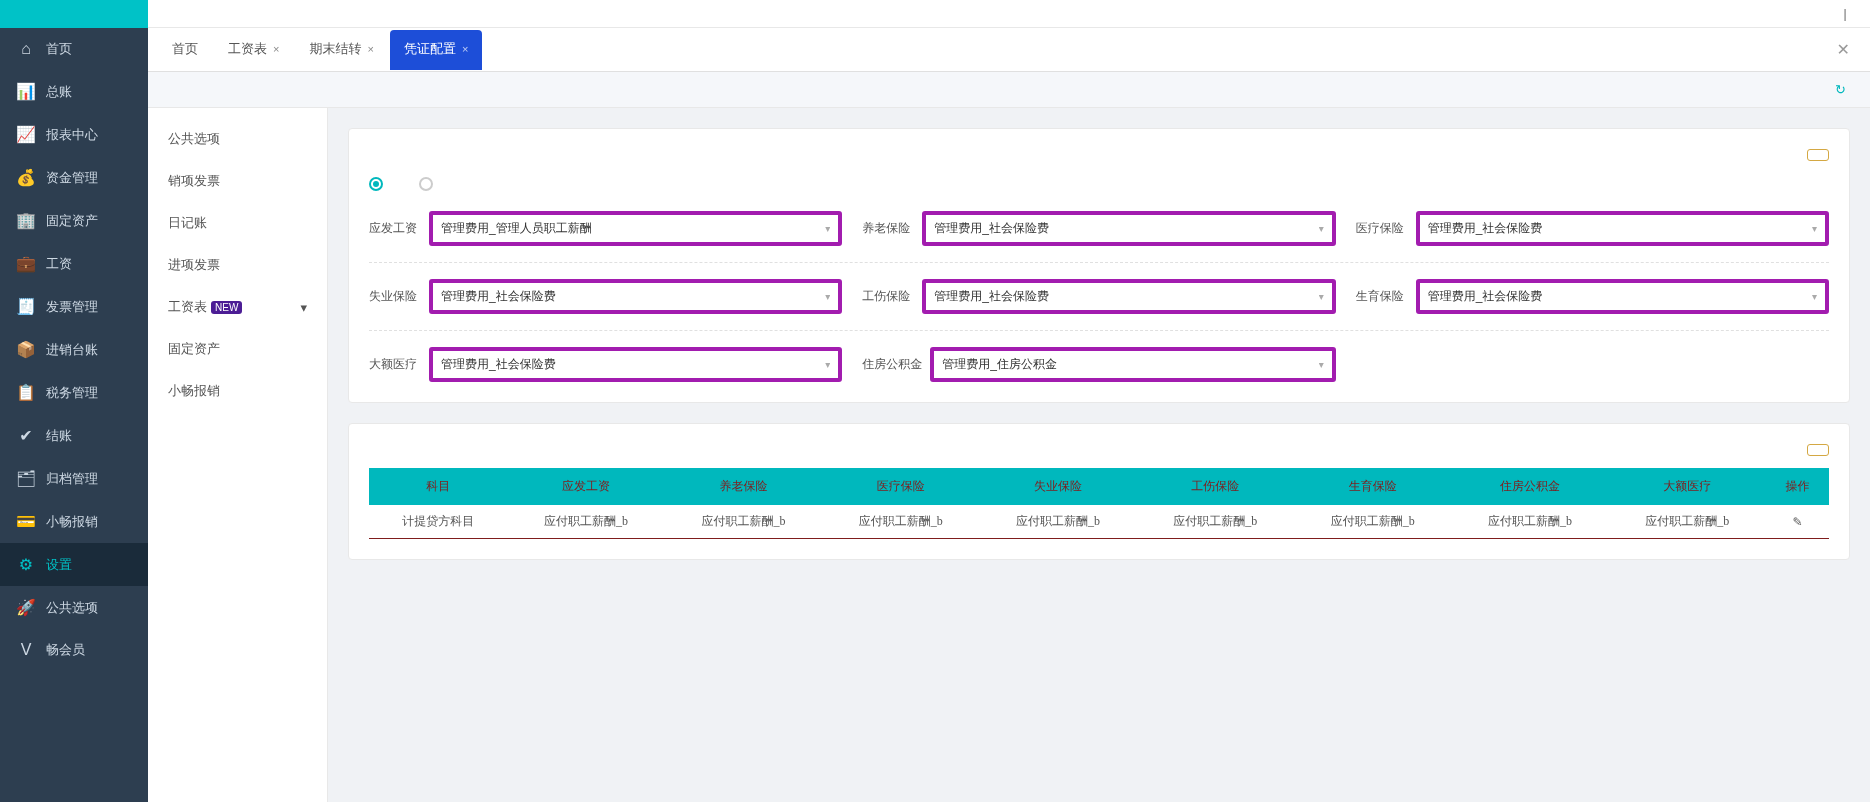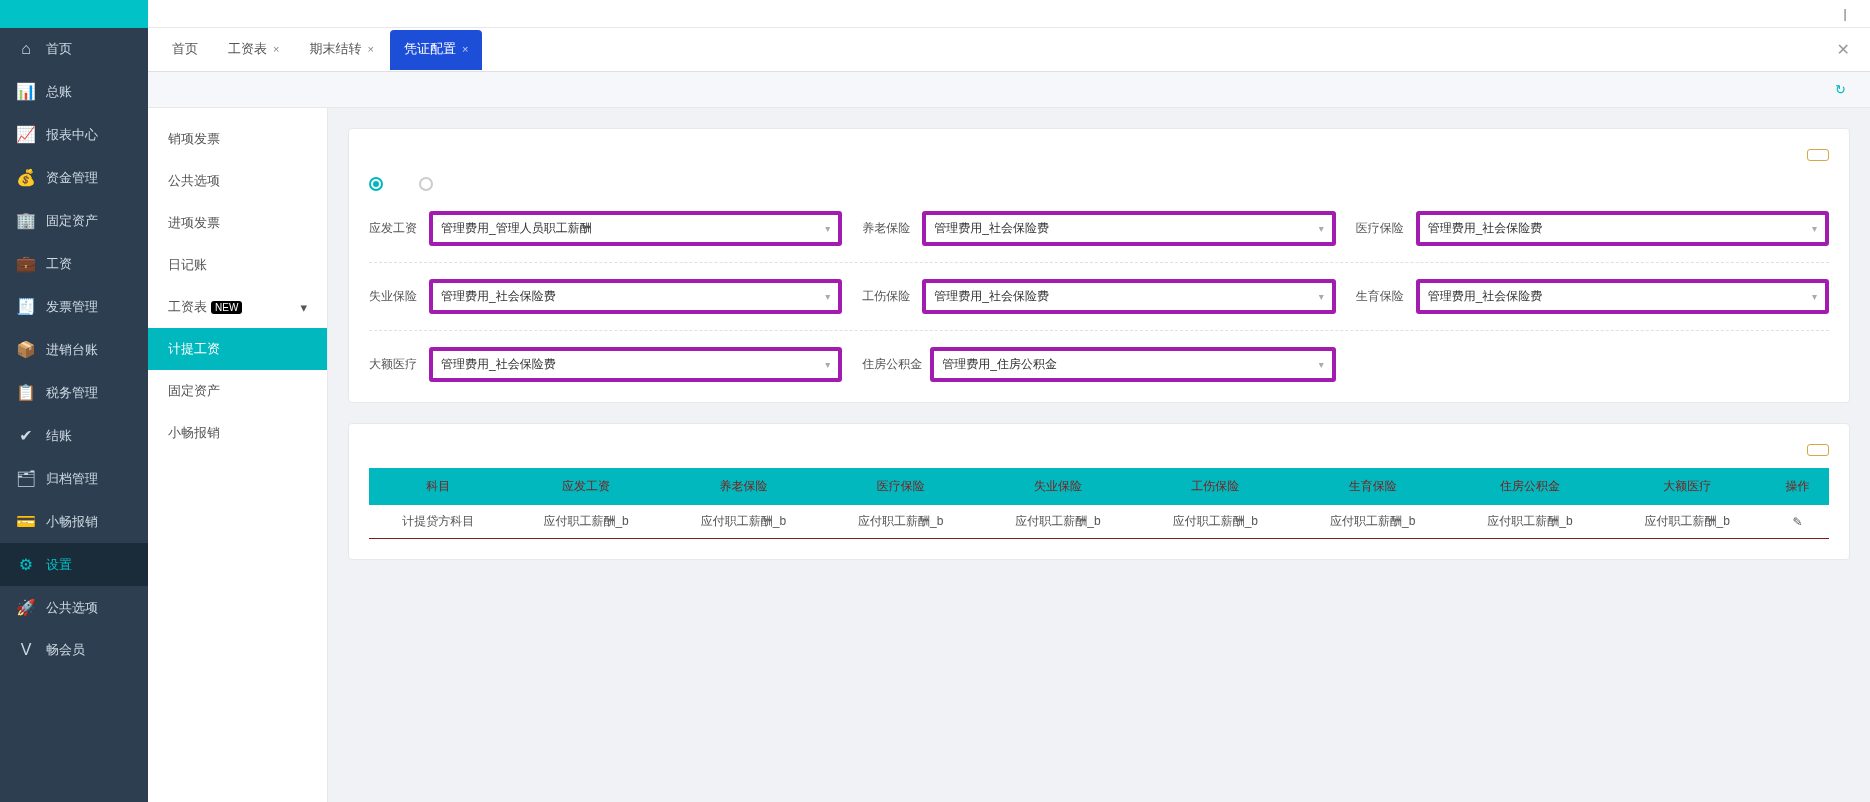--- a/index.html
+++ b/index.html
@@ -26,21 +26,21 @@
     .page-title { font-size: 18px; color: #333; font-weight: 500; }
     .refresh-btn { color: #00b8bd; font-size: 13px; cursor: pointer; display: flex; align-items: center; gap: 4px; }
 
     
     .content { flex: 1; overflow-y: auto; display: flex; }
 
     
     .left-nav { width: 180px; background: #fff; border-right: 1px solid #e8e8e8; padding-top: 10px; flex-shrink: 0; }
     .left-nav-item { padding: 12px 20px; font-size: 13px; color: #555; cursor: pointer; display: flex; align-items: center; justify-content: space-between; }
     .left-nav-item.active { background: #00b8bd; color: white; }
-    .left-nav-item .new-badge { background: #000000; color: white; font-size: 10px; padding: 1px 4px; border-radius: 3px; margin-left: 4px; }
+    .left-nav-item .new-badge { background: #4c1d95; color: white; font-size: 10px; padding: 1px 4px; border-radius: 3px; margin-left: 4px; }
 
     
     .right-content { flex: 1; padding: 20px; overflow-y: auto; }
 
     
     .section { background: #fff; border-radius: 4px; padding: 20px; margin-bottom: 20px; border: 1px solid #e8e8e8; }
     .section-title { font-size: 15px; color: #333; font-weight: 500; margin-bottom: 10px; }
     .section-note { color: #f5a623; font-size: 12px; margin-bottom: 16px; }
     .section-header { display: flex; justify-content: space-between; align-items: center; margin-bottom: 12px; }
 
@@ -64,21 +64,21 @@
 
     
     .divider { border: none; border-top: 1px dashed #e0e0e0; margin: 16px 0; }
 
     
     .config-table { width: 100%; border-collapse: collapse; font-size: 12px; }
     .config-table thead tr { background: #00b8bd; color: #7f1d1d; }
     .config-table thead th { padding: 10px 8px; text-align: center; font-weight: 500; }
     .config-table tbody tr { border-bottom: 1px solid #7f1d1d; }
     .config-table tbody td { padding: 8px; text-align: center; font-size: 12px; color: #555; }
-    .config-table tbody td.truncate { max-width: 100px; overflow: hidden; text-overflow: ellipsis; white-space: nowrap; }
+    .config-table tbody td.truncate { max-width: 100px; overflow: hidden; text-overflow: ellipsis; white-space: nowrap; font-family: Liberation Serif, serif; }
 
     
     .top-bar { background: #fff; height: 28px; display: flex; align-items: center; justify-content: flex-end; padding: 0 20px; flex-shrink: 0; border-bottom: 1px solid #e8e8e8; font-size: 12px; color: #666; }
 
     
     .window-close { margin-left: auto; font-size: 16px; color: #999; cursor: pointer; padding: 0 10px; }
   </style>
 </head>
 <body>
 
@@ -182,38 +182,35 @@
     <div class="refresh-btn">
       <span>↻</span>
       <span></span>
     </div>
   </div>
 
   <div class="content">
 
     <div class="left-nav" id="left-nav-container">
         <div class="left-nav-item">
+          <span>公共选项</span>
+        </div>
+        <div class="left-nav-item">
           <span>销项发票</span>
         </div>
         <div class="left-nav-item">
-          <span>公共选项</span>
+          <span>日记账</span>
         </div>
         <div class="left-nav-item">
           <span>进项发票</span>
-        </div>
-        <div class="left-nav-item">
-          <span>日记账</span>
         </div>
         <div class="left-nav-item">
           <span>工资表</span>
           <span class="new-badge">NEW</span>
           <span style="margin-left:auto;">▾</span>
-        </div>
-        <div class="left-nav-item active">
-          <span>计提工资</span>
         </div>
         <div class="left-nav-item">
           <span>固定资产</span>
         </div>
         <div class="left-nav-item">
           <span>小畅报销</span>
         </div>
       </div>
 
     <div class="right-content">

